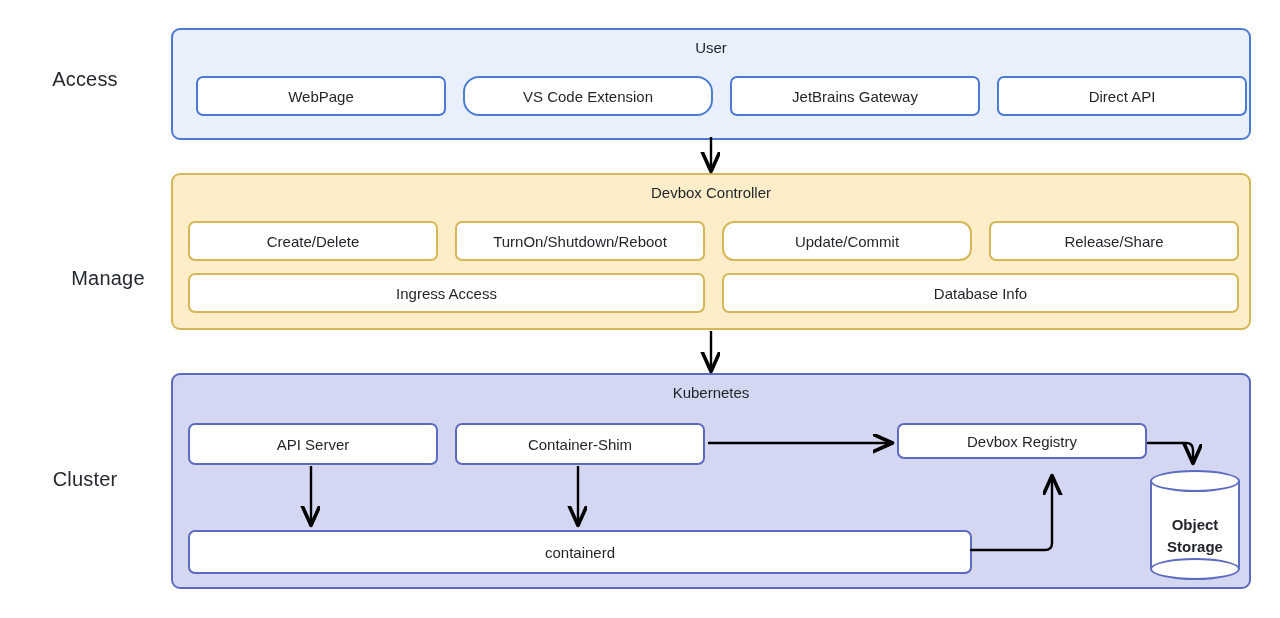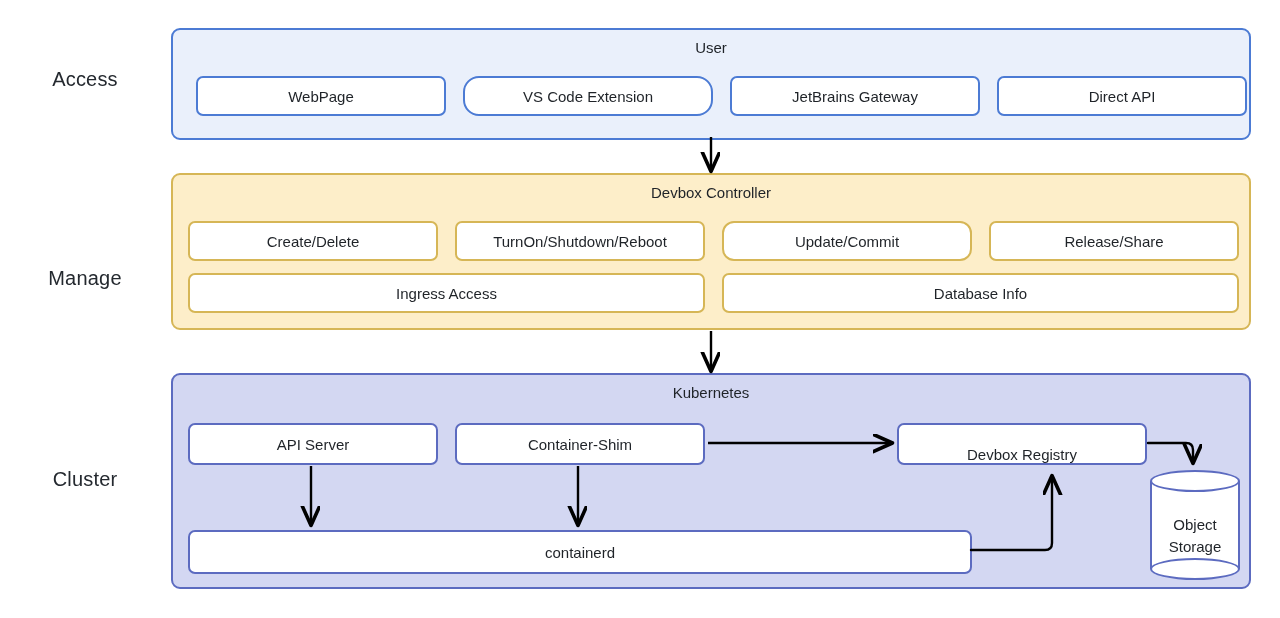--- a/index.html
+++ b/index.html
@@ -28,21 +28,21 @@
     position: absolute;
     font-size: 20px;
     color: #24292f;
     letter-spacing: 0.2px;
     white-space: nowrap;
     text-align: center;
     width: 170px;
     left: 0;
   }
   .row-label.access  { top: 68px; }
-  .row-label.manage  { top: 267px; }
+  .row-label.manage  { top: 267px; padding-left: 23px; }
   .row-label.cluster { top: 468px; }
 
   
   .group {
     position: absolute;
     box-sizing: border-box;
     border-radius: 9px;
     border-width: 2px;
     border-style: solid;
   }
@@ -204,29 +204,29 @@
 
   <div class="group cluster">
     <div class="group-title">Kubernetes</div>
 
     <div class="node indigo" style="left:15px; top:48px; width:250px; height:42px;">
       <span>API Server</span>
     </div>
     <div class="node indigo" style="left:282px; top:48px; width:250px; height:42px;">
       <span>Container-Shim</span>
     </div>
-    <div class="node indigo" style="left:724px; top:48px; width:250px; height:42px;align-items:flex-end;">
+    <div class="node indigo" style="left:724px; top:48px; width:250px; height:36px;">
       <span>Devbox Registry</span>
     </div>
 
     <div class="node indigo" style="left:15px; top:155px; width:784px; height:44px;">
       <span>containerd</span>
     </div>
 
-    <div class="cylinder" style="left:977px; top:95px; width:90px; height:110px;">
+    <div class="cylinder" style="left:977px; top:95px; width:90px; height:110px;font-weight:bold;">
       <div class="cyl-body"></div>
       <div class="cyl-bottom"></div>
       <div class="cyl-top"></div>
       <div class="cyl-label">
         <span>Object</span>
         <span>Storage</span>
       </div>
     </div>
   </div>
 

